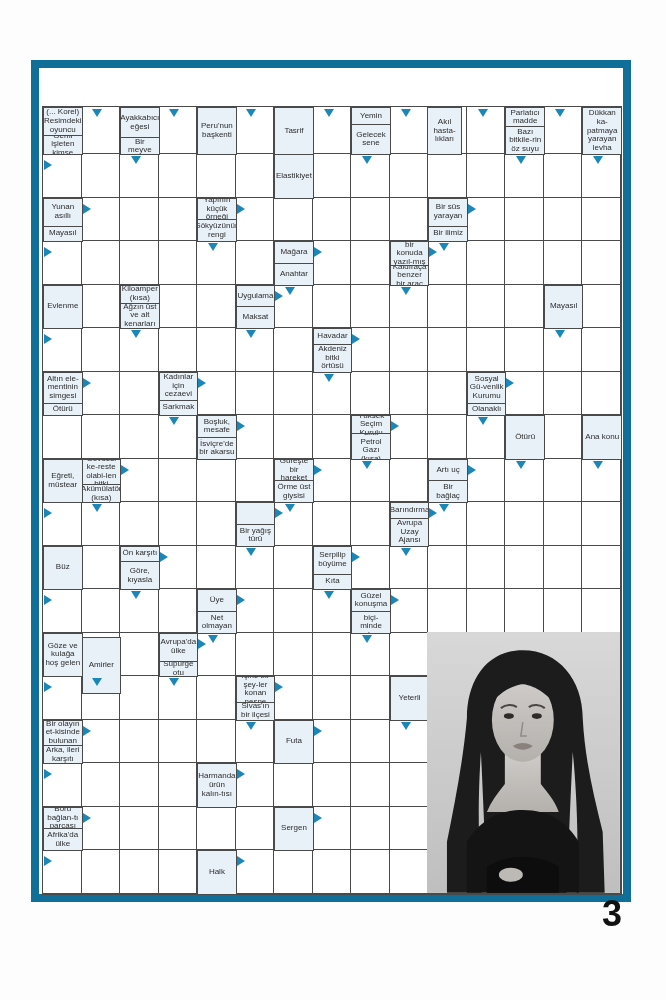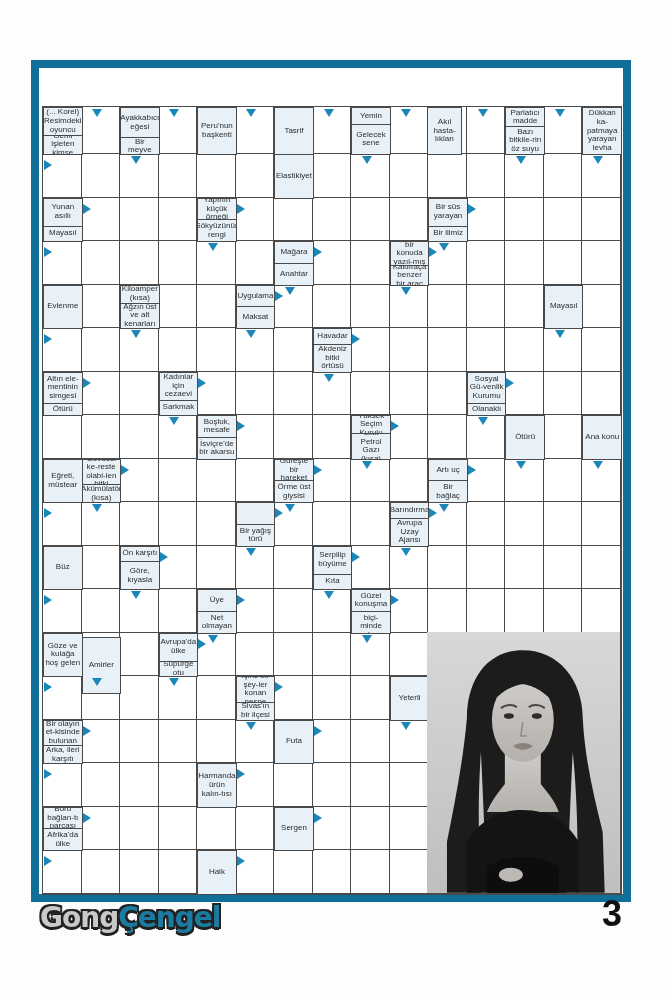--- a/index.html
+++ b/index.html
@@ -579,19 +579,16 @@
       <ellipse cx="110" cy="84" rx="5" ry="2.8" fill="#2e2b29"></ellipse>
       <path d="M96 90 L94 104 L100 104" stroke="#8f8b87" stroke-width="1.5" fill="none"></path>
       <path d="M86 114 C92 110 100 110 106 114 C100 119 92 119 86 114 Z" fill="#8a817c"></path>
 
       <path d="M40 261 L40 210 C52 190 70 178 96 178 C122 178 140 190 152 210 L152 261 Z" fill="#141414"></path>
       <path d="M60 235 C80 222 112 222 132 235 L132 261 L60 261 Z" fill="#0d0d0d"></path>
       <ellipse cx="84" cy="243" rx="12" ry="7" fill="#bdb9b5"></ellipse>
     </svg>
   </div>
 
-  <div class="footer-logo">
-    <span class="logo-gong">Gong</span><span class="logo-cengel">Çengel</span>
-  </div>
 
   <div class="page-number">3</div>
 
 </div>
 
 </body></html>

